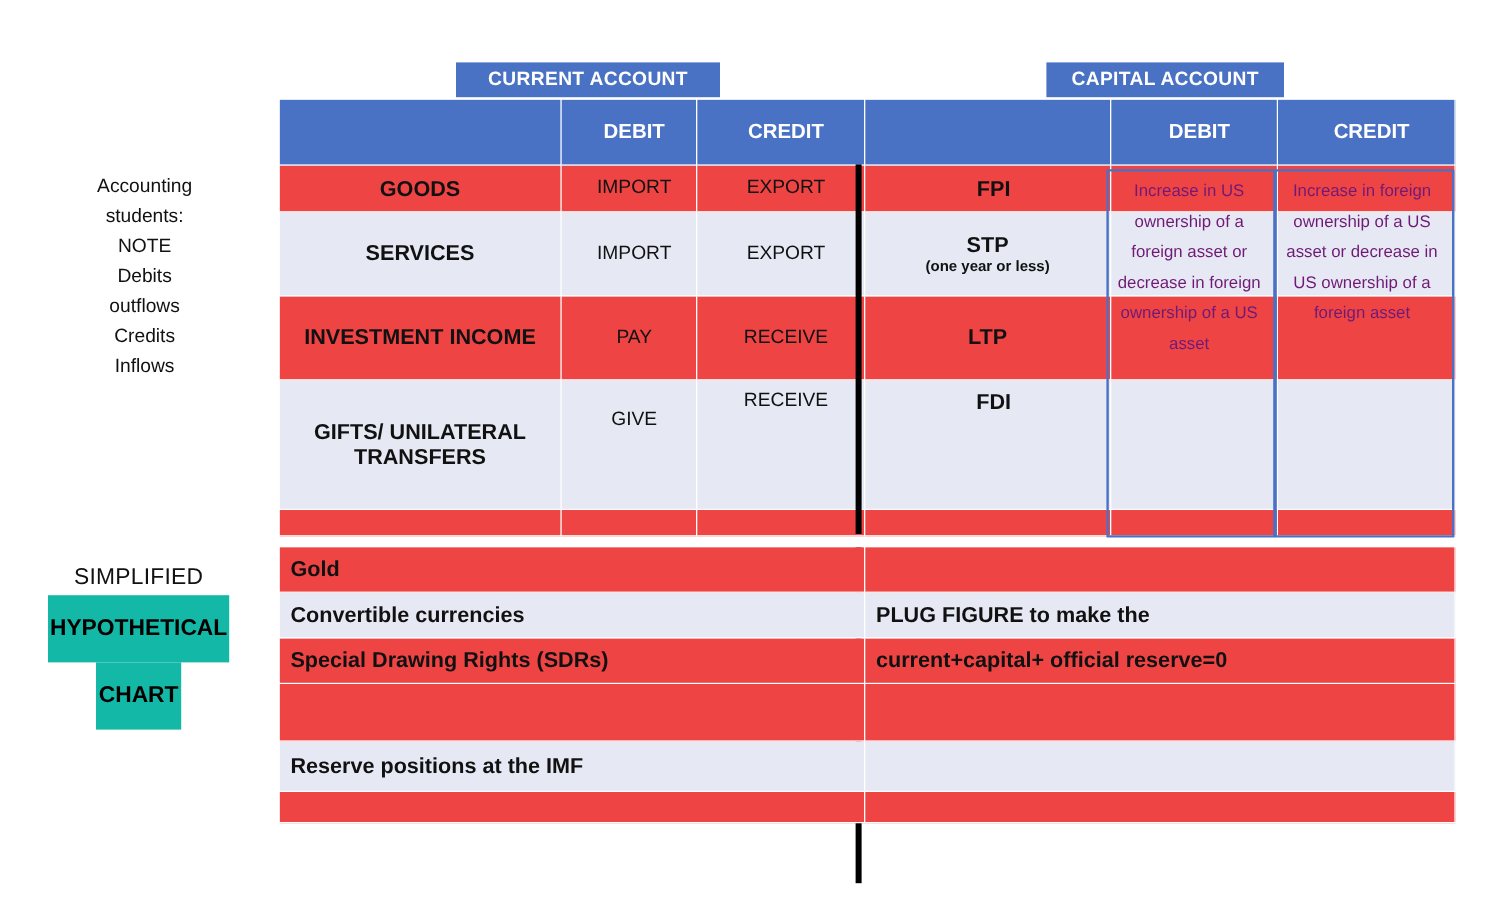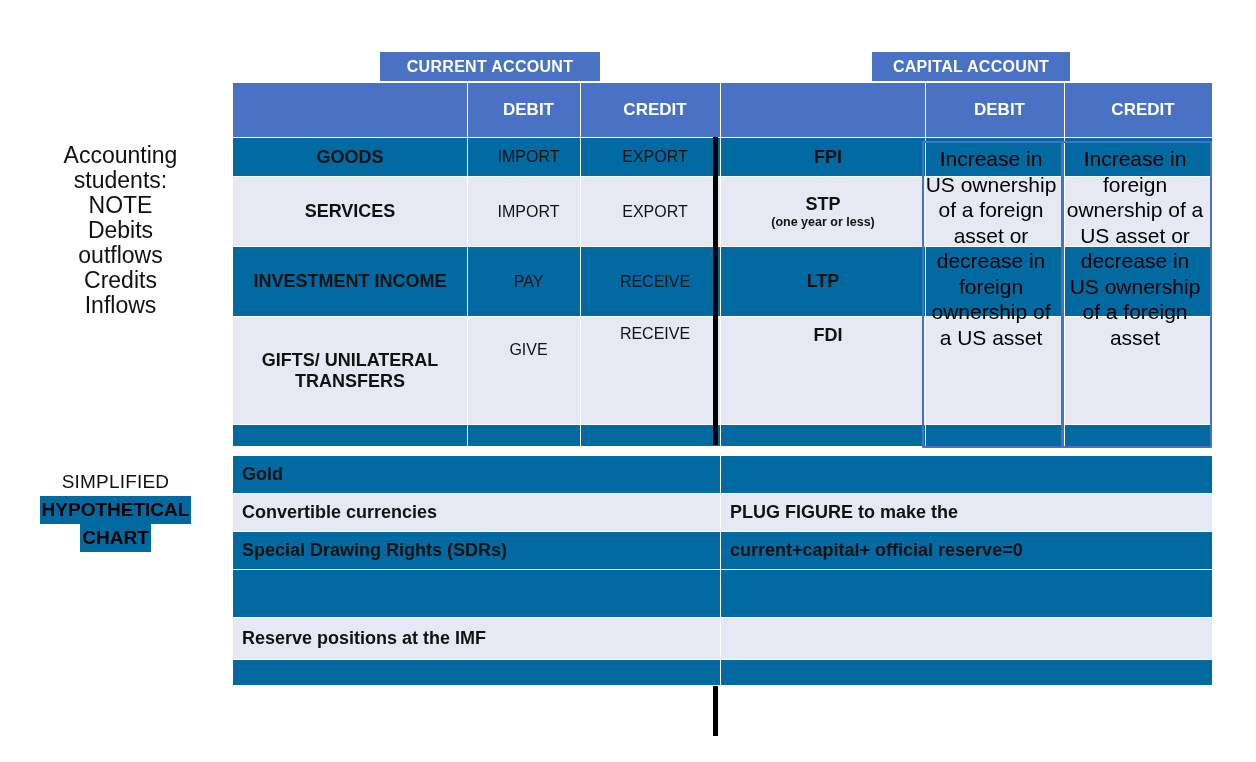--- a/index.html
+++ b/index.html
@@ -8,32 +8,32 @@
     background:#ffffff;
     font-family:"Liberation Sans", sans-serif;
     overflow:hidden;
     position:relative;
   }
   .stage{position:absolute;left:0;top:0;width:1256px;height:762px;}
 
   
   .note-block{
     position:absolute;left:18px;top:143px;width:205px;
-    text-align:center;font-size:23px;line-height:25px;color:#111;
+    text-align:center;font-size:16px;line-height:25px;color:#111;
   }
   .note-line{display:block;}
 
   .simplified-block{
     position:absolute;left:8px;top:468px;width:215px;
     text-align:center;font-size:19px;line-height:28px;color:#111;
   }
   .simplified-plain{display:block;font-weight:400;letter-spacing:.2px;}
   .hl{
-    display:inline-block;background:#0369a1;font-weight:bold;
-    padding:0 2px;color:#000;
+    display:inline-block;background:#14b8a6;font-weight:bold;
+    padding:14px 2px;color:#000;
   }
 
   
   .tab{
     position:absolute;height:29px;background:#4a72c4;
     color:#fff;font-weight:bold;font-size:16px;letter-spacing:.3px;
     display:flex;align-items:center;justify-content:center;
   }
   #tab-current{left:380px;top:52px;width:220px;}
   #tab-capital{left:872px;top:52px;width:198px;}
@@ -41,21 +41,21 @@
   
   .tbl{position:absolute;border-collapse:collapse;table-layout:fixed;}
   #main-table{left:232px;top:82px;width:980px;}
   #main-table td,#main-table th{
     border:1px solid #ffffff;padding:0;vertical-align:middle;text-align:center;
   }
   .hdr{background:#4a72c4;color:#ffffff;font-weight:bold;font-size:17px;
        height:54px;padding-left:9px !important;text-align:left;}
   .hdr.blank{color:transparent;}
 
-  .rowA{background:#0369a1;}
+  .rowA{background:#ef4444;}
   .rowB{background:#e6e9f4;}
 
   .cat{font-weight:bold;font-size:18px;color:#111;text-align:center;
        padding:0 6px !important;}
   .cat-left{font-weight:bold;font-size:18px;color:#111;text-align:left;
        padding-left:10px !important;}
   .val{font-size:16px;color:#111;text-align:left;padding-left:9px !important;}
   .small-sub{display:block;font-size:12.5px;font-weight:bold;line-height:15px;}
 
   
@@ -64,21 +64,21 @@
     padding:2px 4px !important;
   }
   .boxwrap{
     position:absolute;border:2.5px solid #4a72c4;
     pointer-events:none;border-radius:1px;
   }
   #box-debit{left:922px;top:141px;width:137px;height:303px;}
   #box-credit{left:1062px;top:141px;width:146px;height:303px;}
 
   .desc-float{
-    position:absolute;text-align:center;font-size:21px;color:#000000;
+    position:absolute;text-align:center;font-size:14px;color:#701a75;
     line-height:25.5px;
   }
   #desc-debit{left:925px;top:146px;width:132px;}
   #desc-credit{left:1065px;top:146px;width:140px;}
 
   
   .divider{position:absolute;background:#000000;}
   #divider-top{left:713px;top:137px;width:5px;height:308px;}
   #divider-bottom{left:713px;top:455px;width:5px;height:281px;}
 

